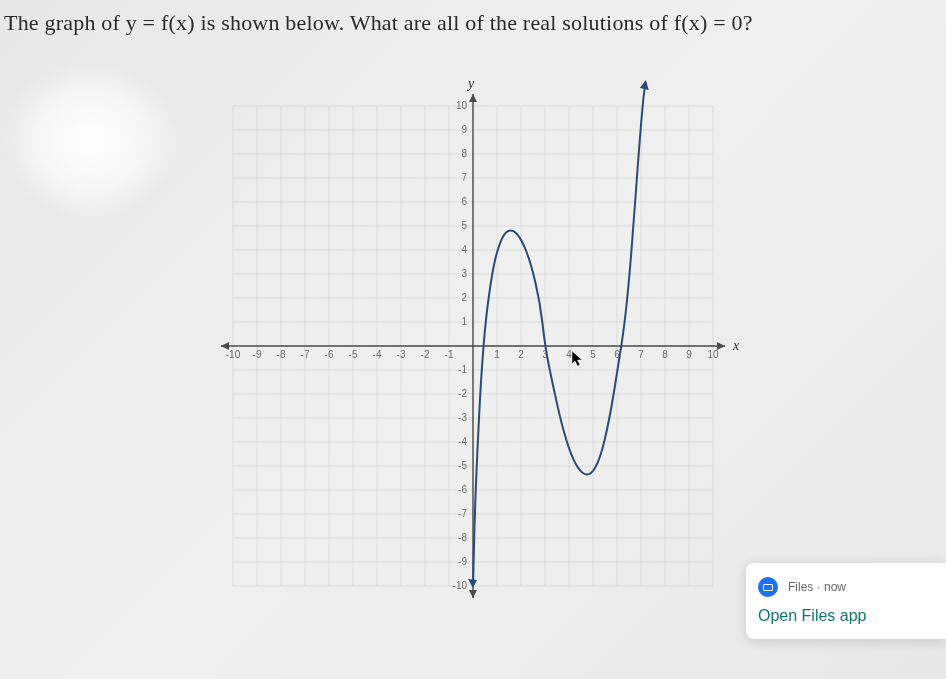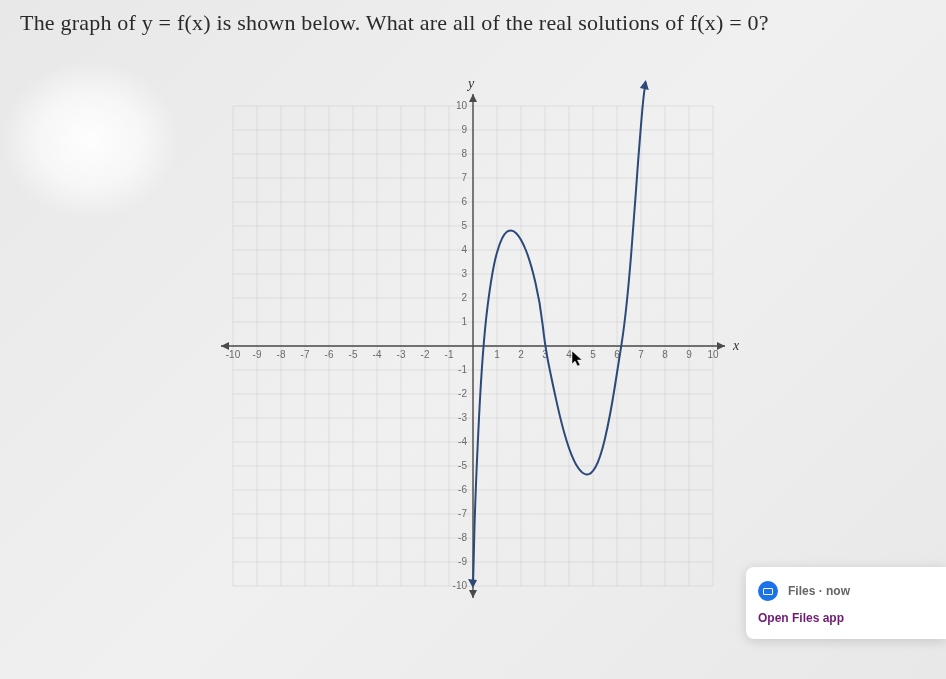--- a/index.html
+++ b/index.html
@@ -15,21 +15,21 @@
       position: absolute;
       top: 60px;
       left: 0;
       width: 180px;
       height: 160px;
       background: radial-gradient(ellipse at center, rgba(255,255,255,0.95) 0%, rgba(255,255,255,0.6) 40%, rgba(255,255,255,0) 70%);
       pointer-events: none;
       z-index: 10;
     }
     .question {
-      padding: 10px 20px;
+      padding: 10px 4px;
       font-size: 22px;
       color: #2a2a2a;
       letter-spacing: 0.2px;
     }
     .chart-area {
       position: relative;
       width: 560px;
       height: 540px;
       margin: 30px auto 0 auto;
     }
@@ -61,21 +61,20 @@
       right: 0;
       bottom: 40px;
       width: 200px;
       background: #fff;
       border-radius: 8px 0 0 8px;
       box-shadow: 0 2px 12px rgba(0,0,0,0.15);
       padding: 14px 12px;
       font-family: -apple-system, Arial, sans-serif;
       color: #5a5a5a;
       font-size: 12px;
-      font-weight: bold;
     }
     .toast-header {
       display: flex;
       align-items: center;
       gap: 10px;
       margin-bottom: 10px;
     }
     .toast-icon {
       width: 20px;
       height: 20px;
@@ -87,21 +86,21 @@
     }
     .toast-icon-inner {
       width: 10px;
       height: 7px;
       border: 1.5px solid #fff;
       border-radius: 1px;
     }
     .toast-app { color: #666; font-size: 12px; }
     .toast-title { color: #333; font-size: 13px; margin-bottom: 6px; }
     .toast-body { color: #888; font-size: 11px; line-height: 1.4; margin-bottom: 12px; }
-    .toast-action { color: #701a75; font-size: 12px; }
+    .toast-action { color: #0f766e; font-size: 16px; }
     .cursor-pointer {
       position: absolute;
       pointer-events: none;
       z-index: 20;
     }
   </style>
 </head>
 <body>
 
 <div class="glare"></div>

